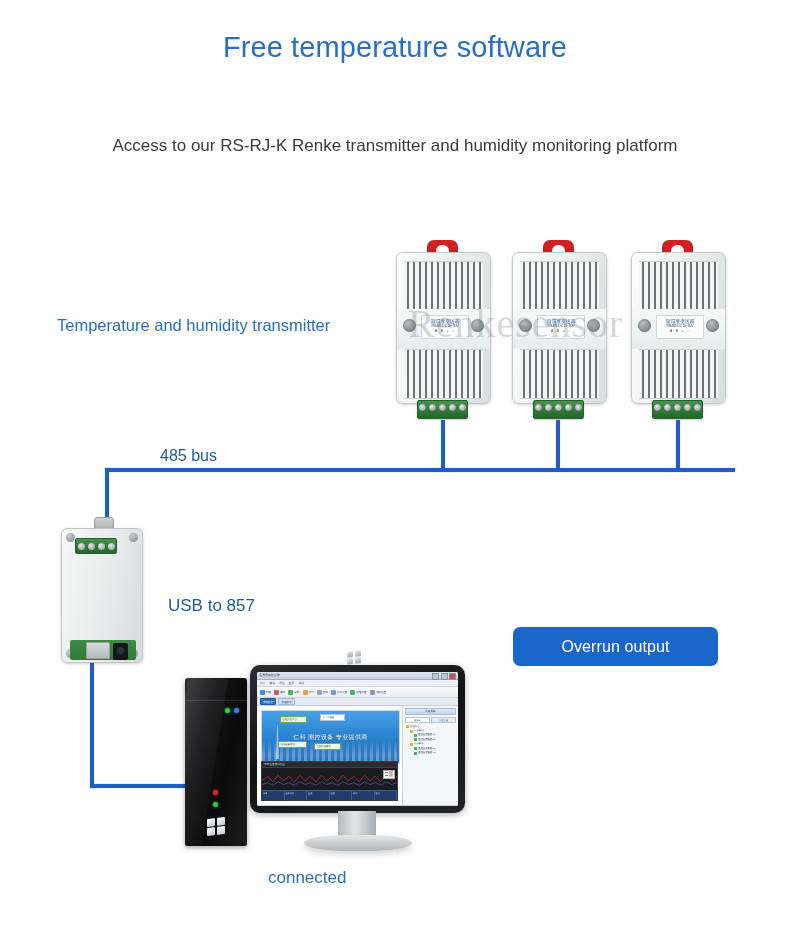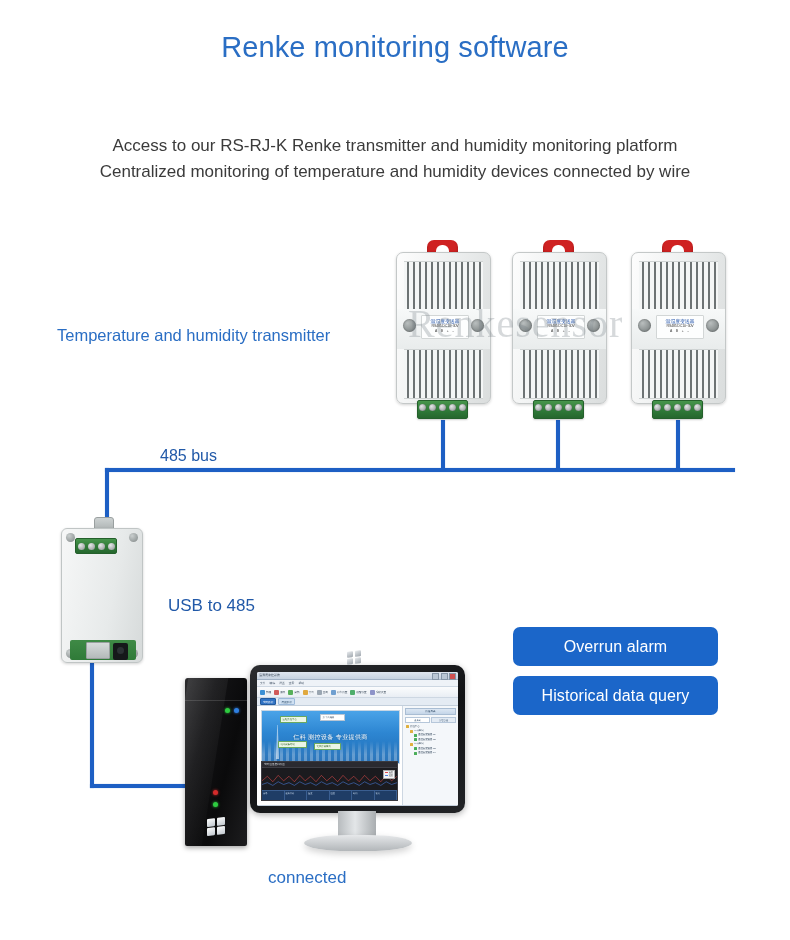--- a/index.html
+++ b/index.html
@@ -45,21 +45,21 @@
     font-weight: 400;
   }
 
   
   .blue-label {
     position: absolute;
     color: #2a6ec4;
     font-size: 17px;
     white-space: nowrap;
   }
-  #label-transmitter { left: 57px; top: 326px; font-size: 16.5px; text-align: right; }
+  #label-transmitter { left: 57px; top: 316px; font-size: 16.5px; text-align: right; }
   #label-485bus     { left: 160px; top: 447px; font-size: 16px; color:#2159a8; }
   #label-usb485     { left: 168px; top: 596px; font-size: 17px; color:#2159a8;}
   #label-computer   { left: 268px; top: 868px; font-size: 17px; }
 
   
   .wire {
     position: absolute;
     background: #1d5fc4;
     box-shadow: 0 0 1px rgba(29,95,196,0.6);
   }
@@ -670,31 +670,30 @@
     box-sizing: border-box;
     margin-bottom: 10px;
     letter-spacing: 0.1px;
   }
   .feature-btn.two-line { padding: 7px 6px; }
 </style>
 </head>
 <body>
 
 <div class="headings">
-  <div class="heading-2">Renke monitoring software</div>
+  <div class="heading-2">Free temperature software</div>
 </div>
 
 <div class="sub-lines">
   <div class="sub-line">Access to our RS-RJ-K Renke transmitter and humidity monitoring platform</div>
-  <div class="sub-line">Centralized monitoring of temperature and humidity devices connected by wire</div>
 </div>
 
 <div class="blue-label" id="label-transmitter">Temperature and humidity transmitter</div>
 <div class="blue-label" id="label-485bus">485 bus</div>
-<div class="blue-label" id="label-usb485">USB to 485</div>
+<div class="blue-label" id="label-usb485">USB to 857</div>
 <div class="blue-label" id="label-computer">connected</div>
 
 <div class="wire" id="wire-bus-main"></div>
 <div class="wire" id="wire-bus-left"></div>
 <div class="wire" id="wire-riser-1"></div>
 <div class="wire" id="wire-riser-2"></div>
 <div class="wire" id="wire-riser-3"></div>
 <div class="wire" id="wire-usb-down"></div>
 <div class="wire" id="wire-usb-right"></div>
 
@@ -954,18 +953,15 @@
   <div class="mon-win-badge">
     <span></span>
       <span></span>
       <span></span>
       <span></span>
   </div>
 </div>
 
 <div id="feature-list">
   <div class="feature-btn">
-    <div>Overrun alarm</div>
-  </div>
-  <div class="feature-btn">
-    <div>Historical data query</div>
+    <div>Overrun output</div>
   </div>
 </div>
 
 </body></html>

